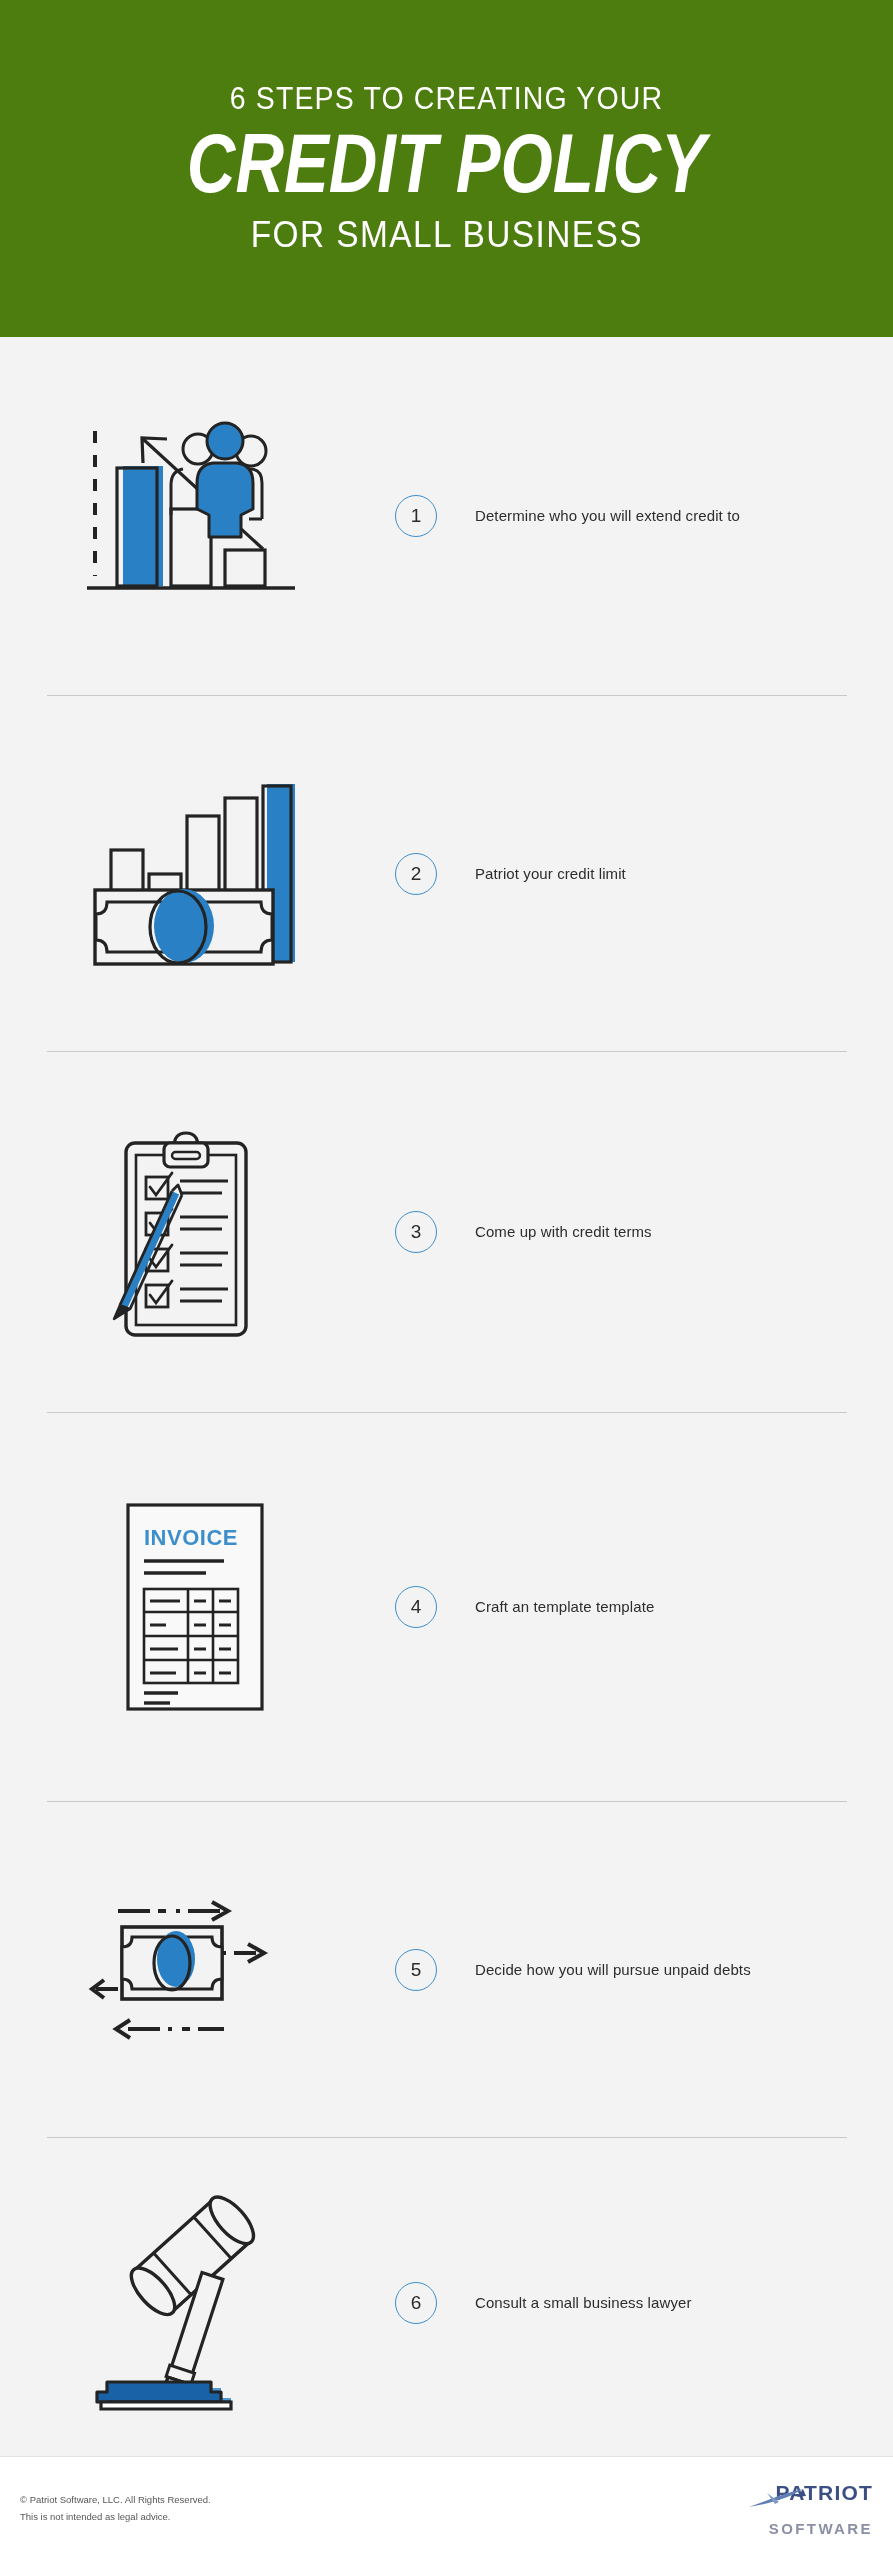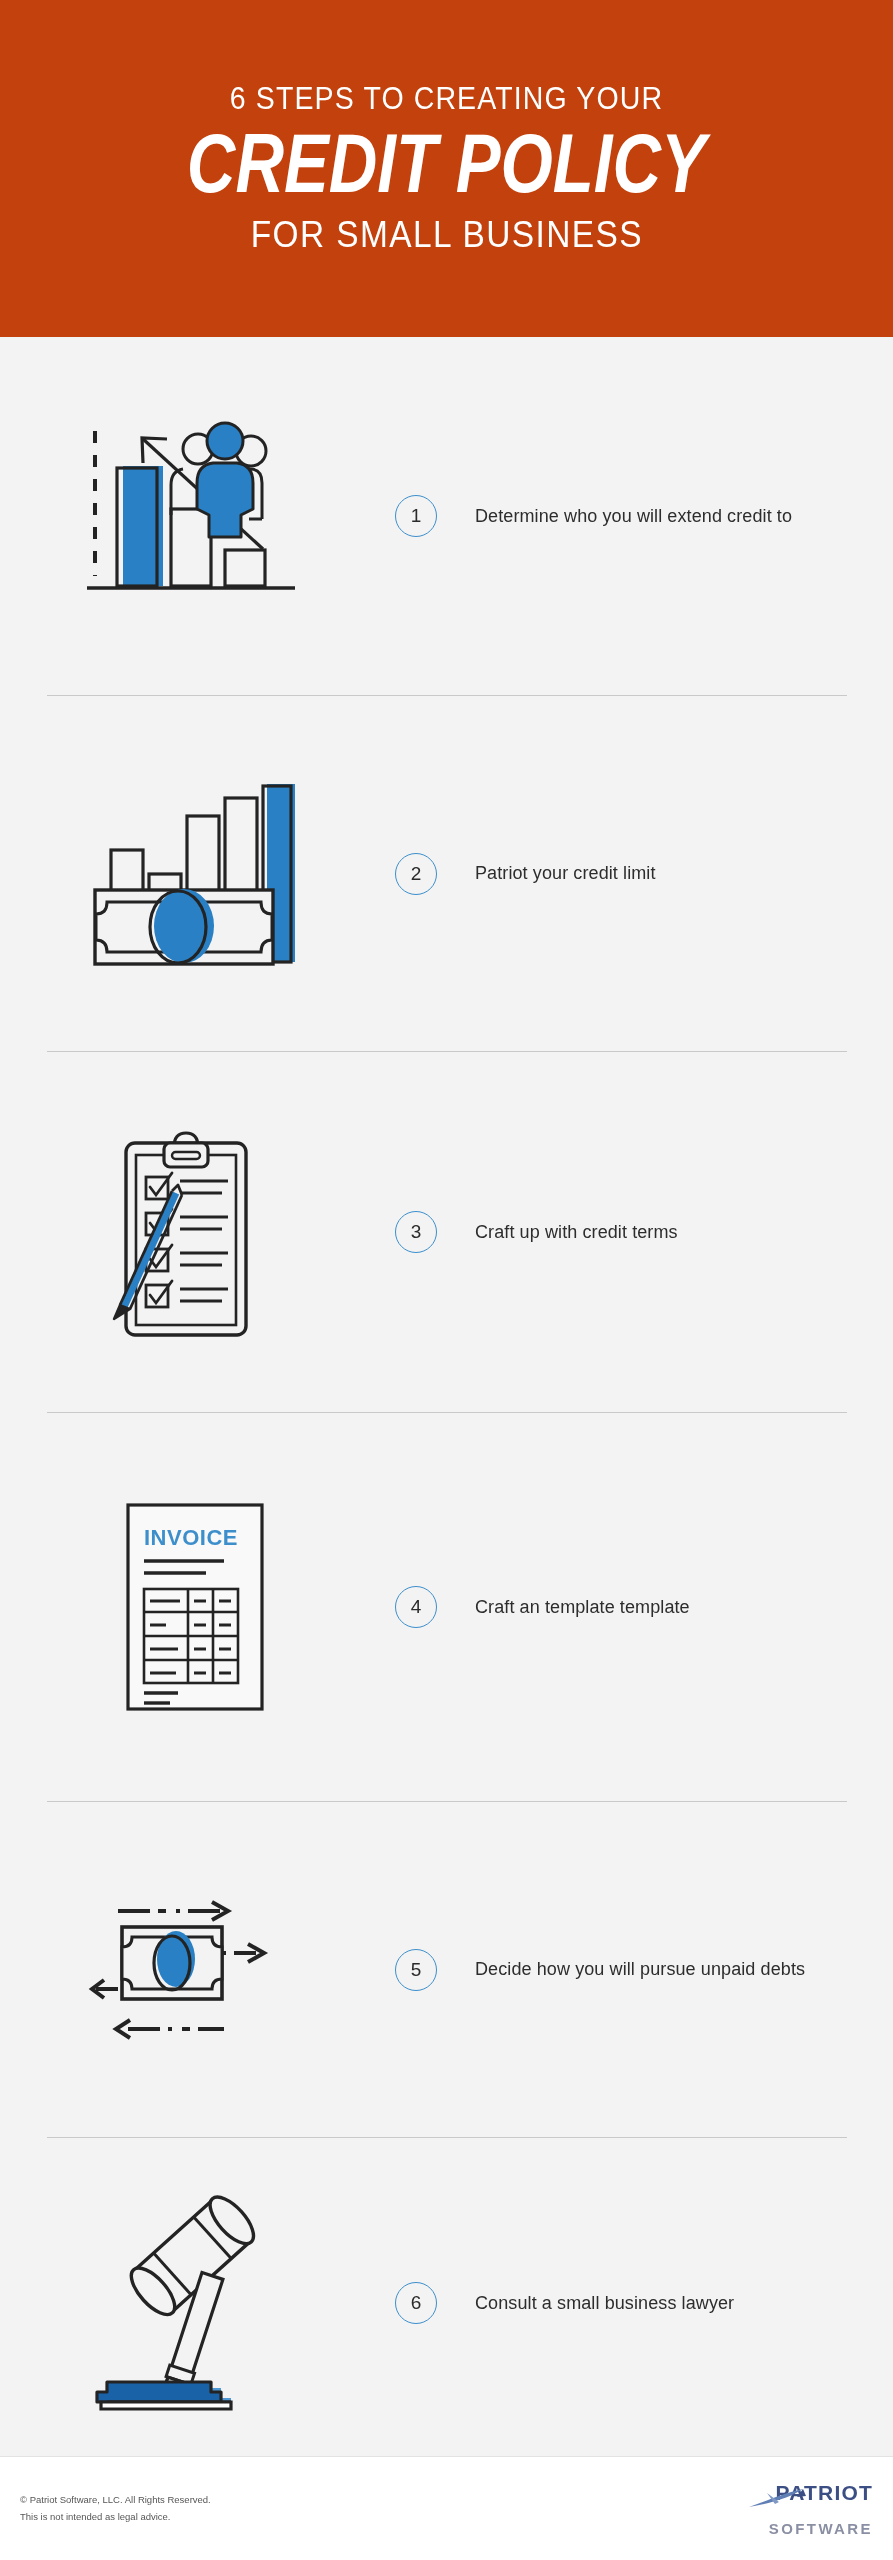--- a/index.html
+++ b/index.html
@@ -8,21 +8,21 @@
     width:893px; height:2560px;
     font-family:"Liberation Sans", sans-serif;
     background:#f3f3f3;
     position:relative;
     overflow:hidden;
   }
 
   
   .header {
     position:absolute; left:0; top:0; width:893px; height:337px;
-    background:#c2410c;
+    background:#4d7c0f;
     display:flex; flex-direction:column;
     align-items:center; justify-content:center;
   }
   .hd-line1 {
     color:#ffffff;
     font-size:31px;
     letter-spacing:1.2px;
     font-weight:400;
     text-transform:uppercase;
     transform:scaleX(0.92);
@@ -70,21 +70,21 @@
     border:1.6px solid #3d8fcc;
     border-radius:50%;
     display:flex; align-items:center; justify-content:center;
     color:#2b2b2b;
     font-size:19px;
     font-family:"Liberation Sans", sans-serif;
     margin-right:38px;
   }
   .step-label {
     color:#2d2d2d;
-    font-size:18px;
+    font-size:15px;
     line-height:1.45;
     letter-spacing:0.1px;
     max-width:400px;
   }
   .divider {
     width:800px; height:1px;
     background:#c9c9c9;
     margin:0 auto;
   }
 
@@ -213,21 +213,21 @@
           <line x1="78" y1="68" x2="26" y2="182" stroke="#2980c4" stroke-width="7" stroke-linecap="butt"></line>
           <line x1="74" y1="66" x2="22" y2="180" stroke="#232323" stroke-width="2.8"></line>
           <line x1="84" y1="70" x2="32" y2="184" stroke="#232323" stroke-width="2.8"></line>
           <polyline points="74,66 80,60 84,70" fill="#f3f3f3" stroke="#232323" stroke-width="2.8" stroke-linejoin="round"></polyline>
           <path d="M22 180 l-6 14 l16 -10 z" fill="#232323" stroke="#232323" stroke-width="2.4" stroke-linejoin="round"></path>
         </g>
       </svg>
     </div>
     <div class="text-col">
       <div class="num-circle">3</div>
-      <div class="step-label">Craft up with credit terms</div>
+      <div class="step-label">Come up with credit terms</div>
     </div>
   </div>
   <div class="divider"></div>
 
   <div class="step" style="height:388px;">
     <div class="icon-col">
       <svg width="160" height="220" viewBox="0 0 160 220">
         <rect x="10" y="8" width="134" height="204" fill="#f9f9f9" stroke="#232323" stroke-width="3.2"></rect>
         <text x="26" y="48" font-family="'Liberation Sans', sans-serif" font-size="22" font-weight="700" fill="#3d8fcc" letter-spacing="0.5">INVOICE</text>
         <g stroke="#232323" stroke-width="3.4">

